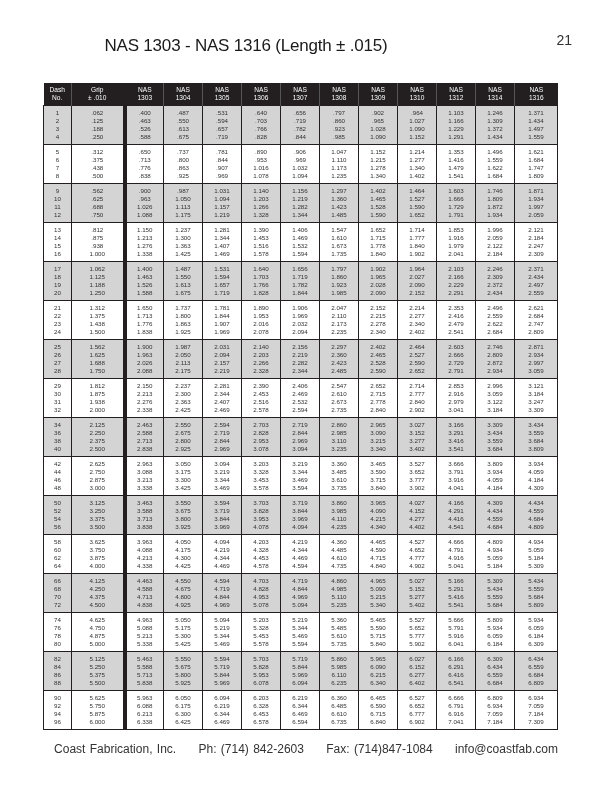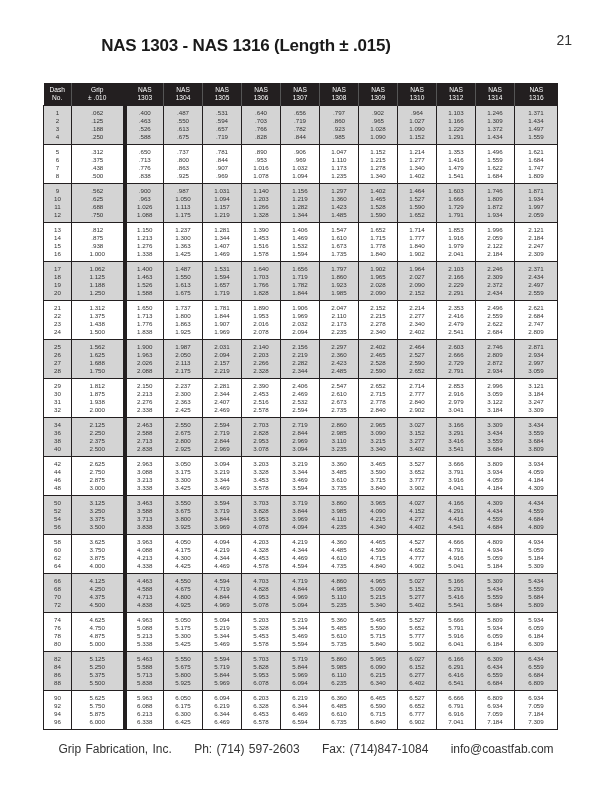--- a/index.html
+++ b/index.html
@@ -1,17 +1,17 @@
 <!DOCTYPE html>
 <html><head>
 <meta charset="utf-8">
 <style>
   html, body { margin: 0; padding: 0; background: #ffffff; }
   body { width: 612px; height: 792px; position: relative; font-family: "Liberation Sans", sans-serif; color: #222; overflow: hidden; }
-  .title { position: absolute; left: 0; width: 492px; top: 36px; text-align: center; font-size: 17px; font-weight: bold; color: #1a1a1a; letter-spacing: -0.2px; }
+  .title { position: absolute; left: 0; width: 492px; top: 36px; text-align: center; font-size: 17px; font-weight: normal; color: #1a1a1a; letter-spacing: -0.2px; }
   .page-num { position: absolute; right: 40px; top: 32px; font-size: 14px; color: #333; }
   table.grid { position: absolute; left: 43px; top: 83px; width: 514px; border-collapse: collapse; table-layout: fixed; }
   table.grid th { background: #231f20; color: #ffffff; font-weight: normal; font-size: 6.6px; line-height: 8px; height: 22px; padding: 0; text-align: center; border-left: 1px solid #555; }
   table.grid th:first-child { border-left: none; }
   table.grid td { font-size: 6.2px; line-height: 7.8px; text-align: center; vertical-align: middle; padding: 3px 0; height: 32px; border: 1px solid #231f20; color: #333; }
   table.grid tr.shade td { background: #d4d4d4; }
   table.grid tr.plain td { background: #ffffff; }
   table.grid td.divider, table.grid th.divider { border-left: 4px solid #231f20; }
   .cell-line { display: block; }
   .footer { position: absolute; top: 742px; left: 0; width: 612px; text-align: center; font-size: 12px; color: #333; word-spacing: 1px; }
@@ -1373,17 +1373,17 @@
           <span class="cell-line">6.934</span>
           <span class="cell-line">7.059</span>
           <span class="cell-line">7.184</span>
           <span class="cell-line">7.309</span>
         </td>
       </tr>
     </tbody>
 </table>
 
 <div class="footer">
-  <span>Grip Fabrication, Inc.</span>
-  <span>Ph: (714) 597-2603</span>
+  <span>Coast Fabrication, Inc.</span>
+  <span>Ph: (714) 842-2603</span>
   <span>Fax: (714)847-1084</span>
   <span>info@coastfab.com</span>
 </div>
 
 </body></html>

